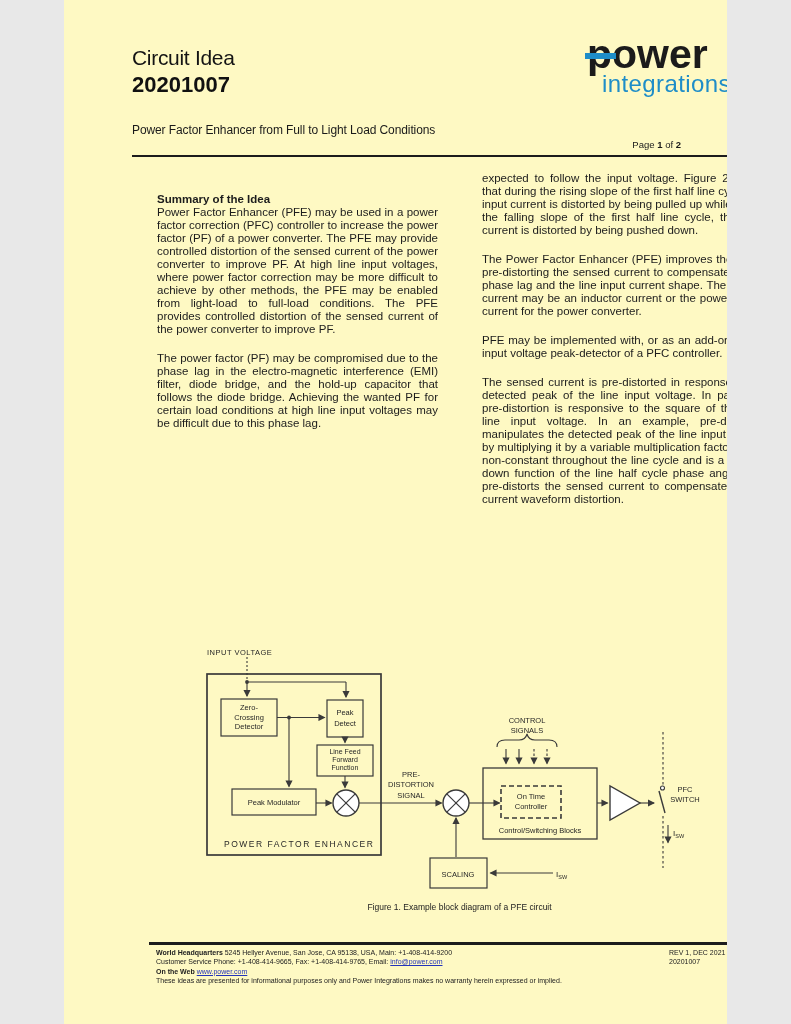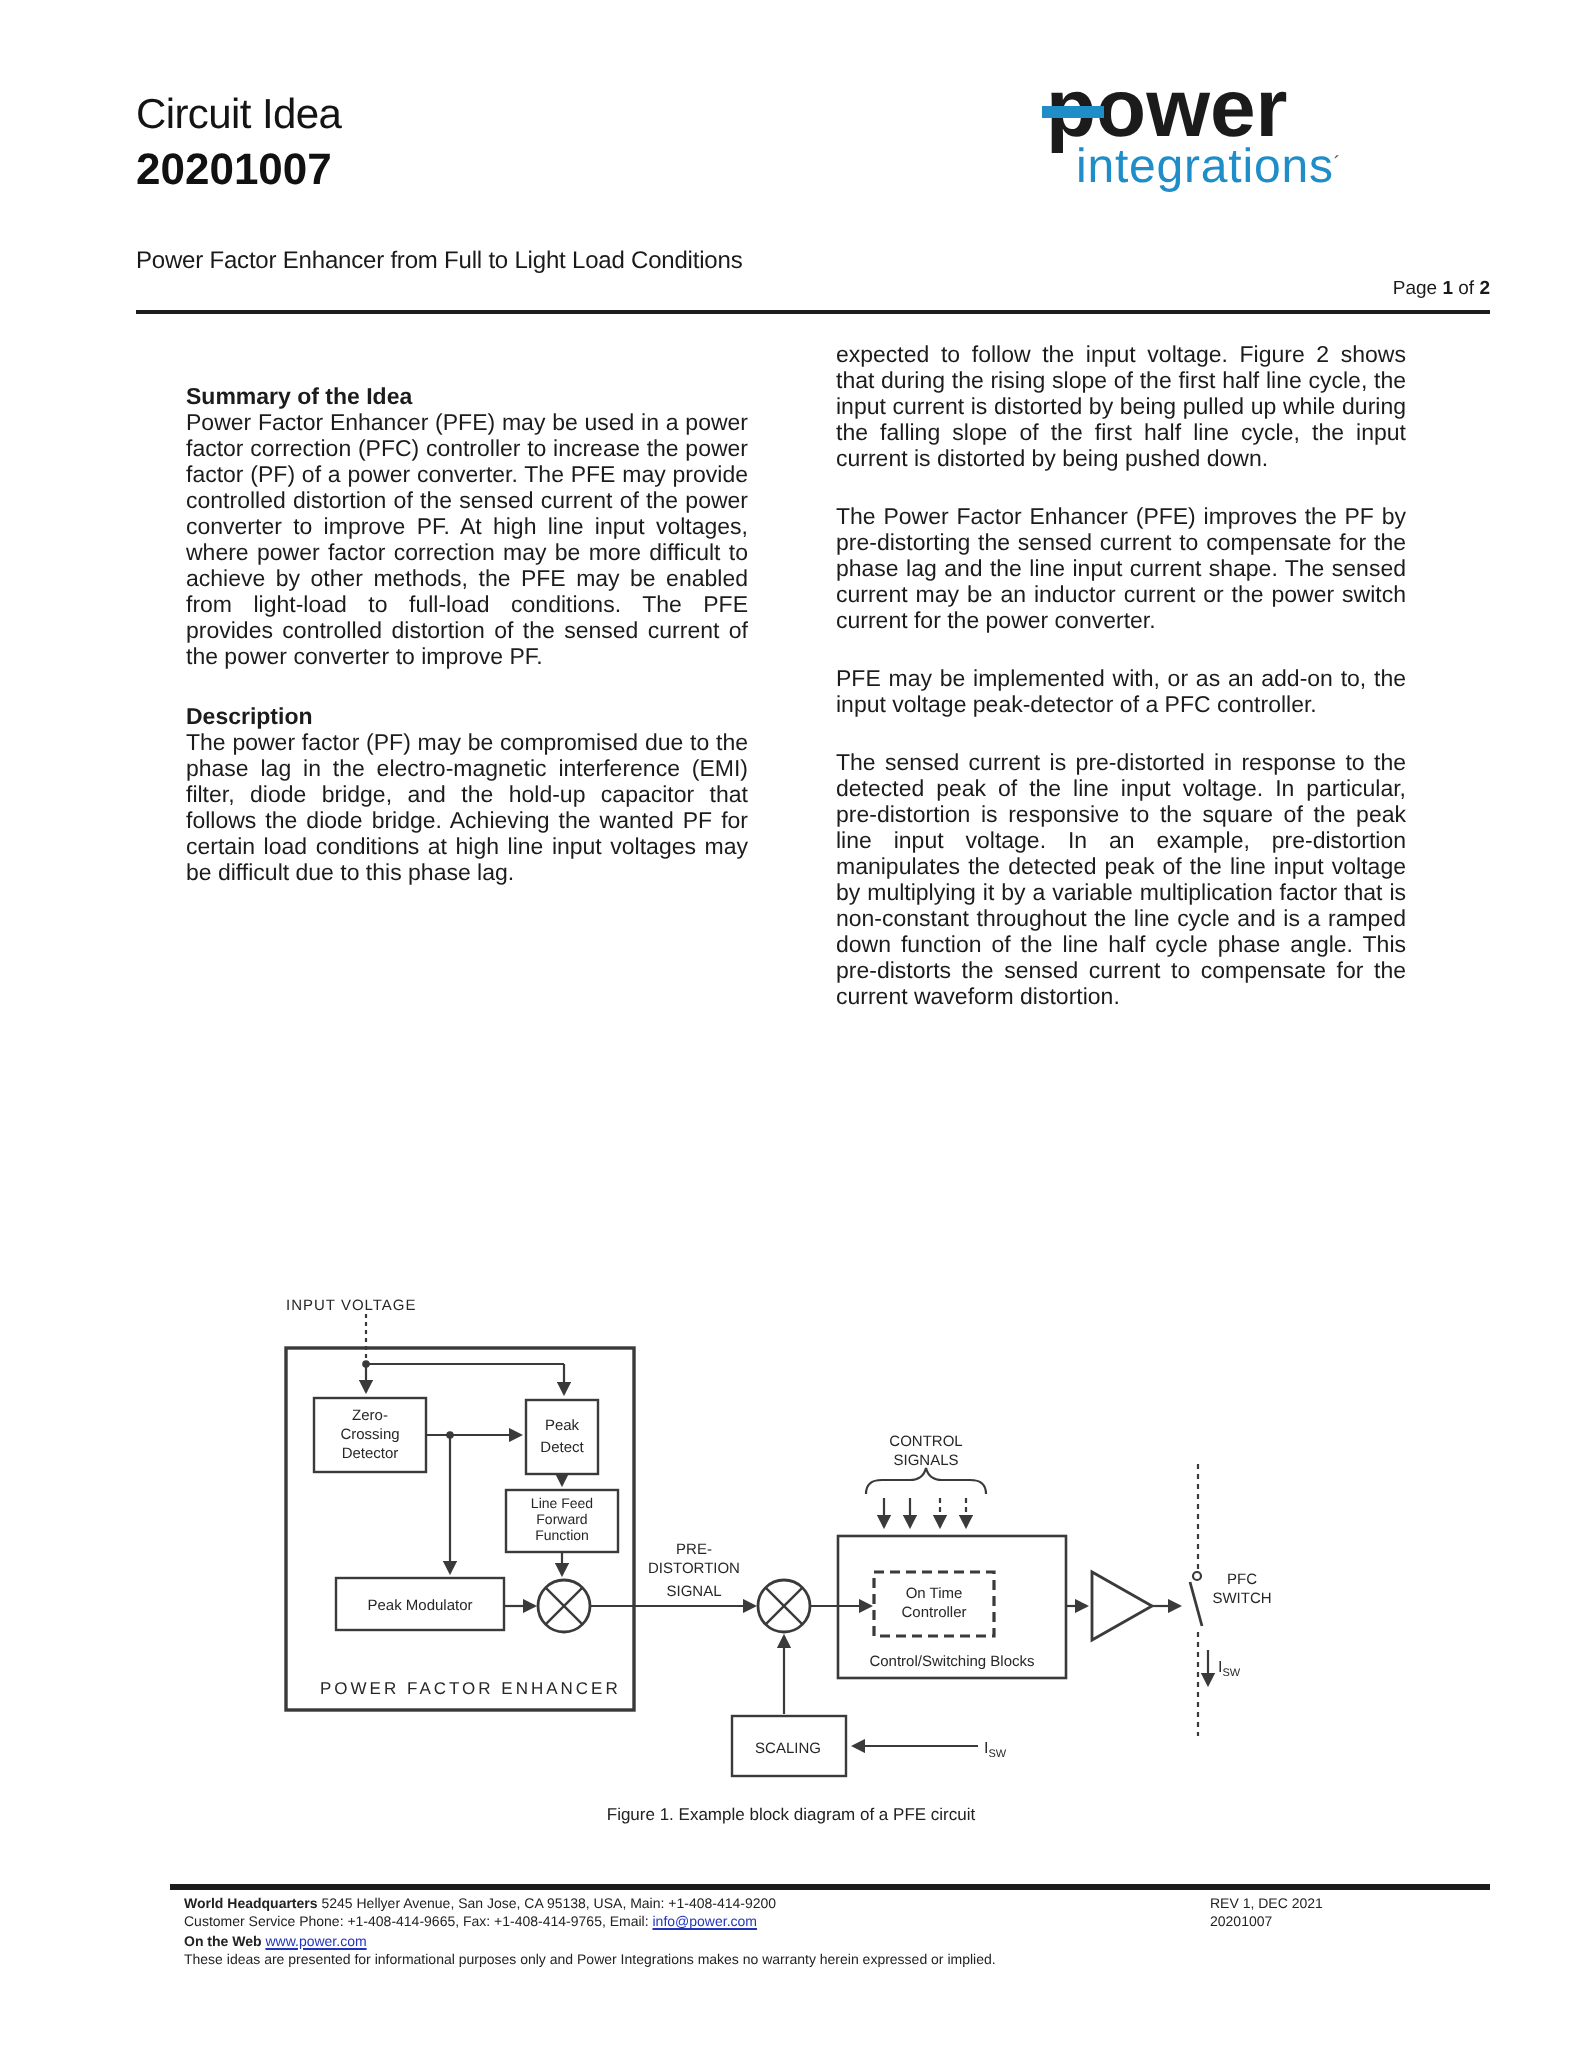--- a/index.html
+++ b/index.html
@@ -1,16 +1,16 @@
 <!DOCTYPE html>
 <html><head>
 <meta charset="utf-8">
 <style>
   html,body{margin:0;padding:0;background:#e8e8e8;}
-  .page{position:relative;width:791px;height:1024px;background:#ffffff;
+  .page{position:relative;width:663px;height:1024px;background:#fef9c3;
         font-family:"Liberation Sans",sans-serif;color:#1f1f1f;overflow:hidden;margin:0 auto;}
   
   .doc-type{position:absolute;left:68px;top:46px;font-size:21px;letter-spacing:-0.3px;color:#141414;}
   .doc-num{position:absolute;left:68px;top:72px;font-size:22px;font-weight:bold;color:#111;}
   .logo{position:absolute;left:521px;top:34px;width:200px;height:70px;}
   .logo-word1{display:block;font-size:41px;font-weight:bold;color:#1b1b1b;letter-spacing:0px;line-height:40px;margin-left:2px;}
   .logo-bar{position:absolute;left:0px;top:19px;width:31px;height:6px;background:#1e8dc8;}
   .logo-word2{display:block;font-size:24px;color:#1e8dc8;letter-spacing:0.4px;line-height:22px;margin:-2px 0 0 17px;}
   .logo-tm{font-size:10px;color:#555;vertical-align:6px;}
   .doc-title{position:absolute;left:68px;top:123px;font-size:12px;letter-spacing:-0.1px;color:#1a1a1a;}
@@ -51,21 +51,20 @@
   </div>
 
   <div class="doc-title">Power Factor Enhancer from Full to Light Load Conditions</div>
 
   <div class="page-label"><span>Page</span>&nbsp;<b>1</b>&nbsp;<span>of</span>&nbsp;<b>2</b></div>
   <div class="header-rule"></div>
 
   <div class="col col-left">
     <h3>Summary of the Idea</h3>
     <p>Power Factor Enhancer (PFE) may be used in a power factor correction (PFC) controller to increase the power factor (PF) of a power converter.  The PFE may provide controlled distortion of the sensed current of the power converter to improve PF.  At high line input voltages, where power factor correction may be more difficult to achieve by other methods, the PFE may be enabled from light-load to full-load conditions.  The PFE provides controlled distortion of the sensed current of the power converter to improve PF.</p>
-    <h3 class="h2nd">Description</h3>
     <p>The power factor (PF) may be compromised due to the phase lag in the electro-magnetic interference (EMI) filter, diode bridge, and the hold-up capacitor that follows the diode bridge.  Achieving the wanted PF for certain load conditions at high line input voltages may be difficult due to this phase lag.</p>
   </div>
 
   <div class="col col-right">
     <p>expected to follow the input voltage.  Figure 2 shows that during the rising slope of the first half line cycle, the input current is distorted by being pulled up while during the falling slope of the first half line cycle, the input current is distorted by being pushed down.</p>
     <p>The Power Factor Enhancer (PFE) improves the PF by pre-distorting the sensed current to compensate for the phase lag and the line input current shape. The sensed current may be an inductor current or the power switch current for the power converter.</p>
     <p>PFE may be implemented with, or as an add-on to, the input voltage peak-detector of a PFC controller.</p>
     <p>The sensed current is pre-distorted in response to the detected peak of the line input voltage.  In particular, pre-distortion is responsive to the square of the peak line input voltage.   In an example, pre-distortion manipulates the detected peak of the line input voltage by multiplying it by a variable multiplication factor that is non-constant throughout the line cycle and is a ramped down function of the line half cycle phase angle.  This pre-distorts the sensed current to compensate for the current waveform distortion.</p>
   </div>
 

